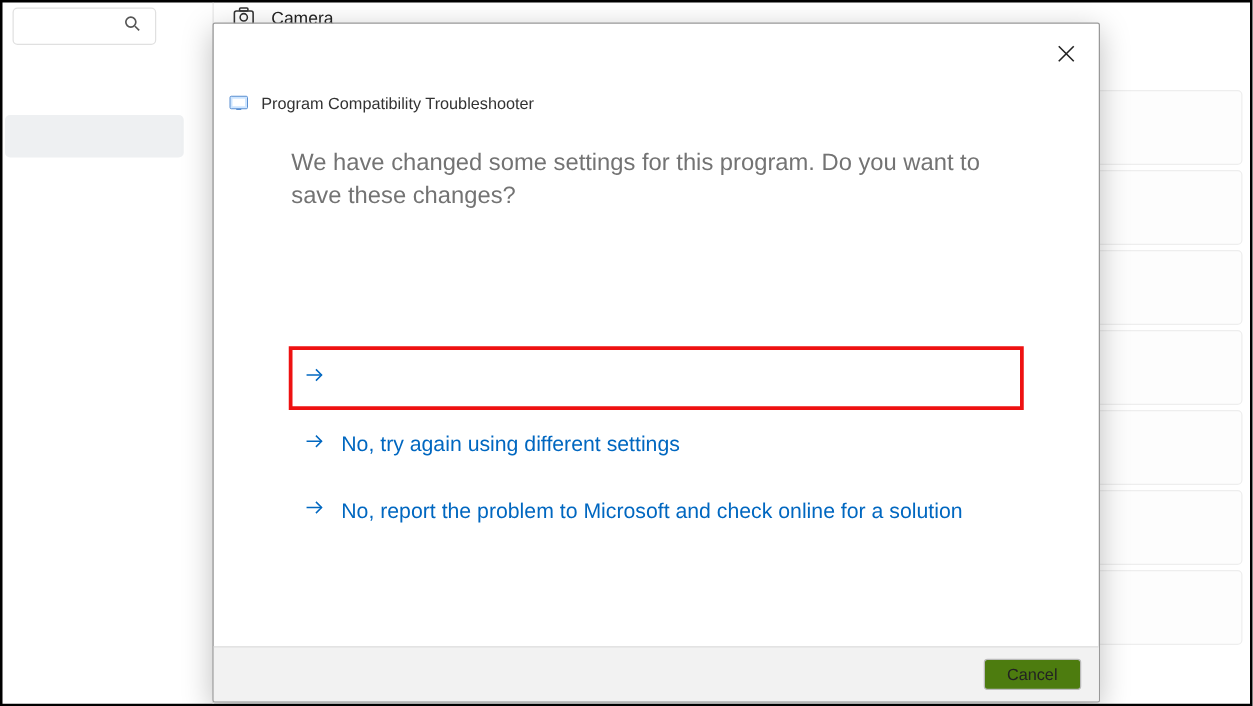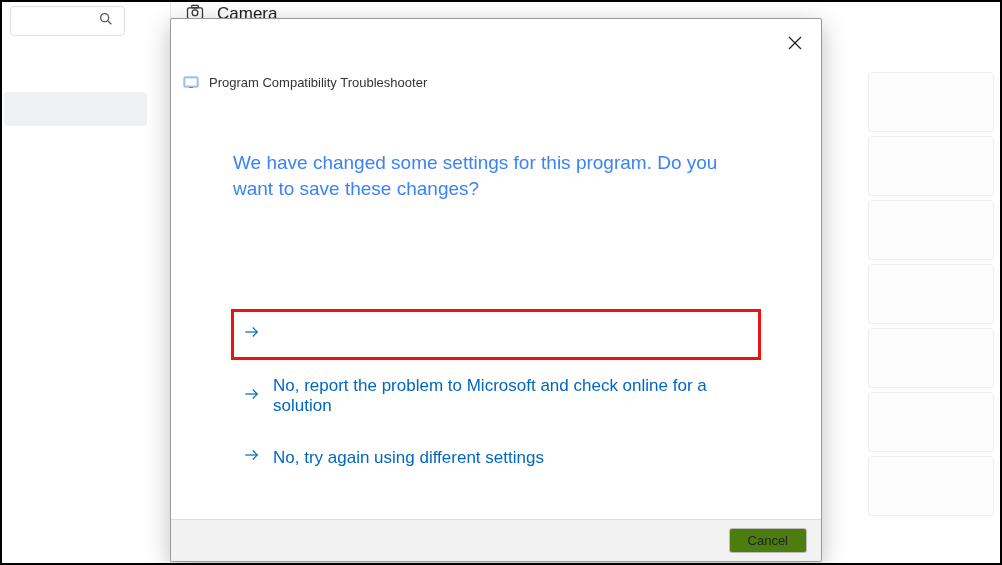--- a/index.html
+++ b/index.html
@@ -46,49 +46,48 @@
     .bg-item {
       position: absolute;
       left: 183px; top: 2px;
       width: 120px; height: 20px;
       display: flex;
       align-items: center;
       gap: 12px;
       color: #333;
     }
     .bg-item svg { width: 20px; height: 20px; stroke:#333; }
-    .bg-item span { font-size: 17px; color: #222; }
+    .bg-item span { font-size: 14px; color: #222; }
 
     .bg-list {
       position: absolute;
       left: 866px; top: 70px;
       right: 6px;
       display: flex;
       flex-direction: column;
       gap: 4px;
     }
     .bg-list-row {
       height: 60px;
       background: #fdfdfd;
       border: 1px solid #eee;
       border-radius: 4px;
     }
 
     
     .dialog {
       position: absolute;
       left: 168px; top: 16px;
-      width: 652px; height: 544px;
+      width: 710px; height: 544px;
       background: #fff;
       border: 1px solid #999;
       border-radius: 2px;
       box-shadow: 0 6px 24px rgba(0,0,0,0.25);
       display: flex;
       flex-direction: column;
-      gap: 32px;
     }
 
     .dialog-close {
       position: absolute;
       right: 14px; top: 14px;
       width: 24px; height: 24px;
       display: flex; align-items: center; justify-content: center;
       cursor: pointer;
       color: #222;
     }
@@ -106,21 +105,21 @@
       width: 16px; height: 16px;
       display: inline-block;
     }
 
     .dialog-body {
       flex: 1;
       padding: 28px 62px 0 62px;
     }
 
     .heading {
-      color: #3b82f6;
+      color: #737373;
       font-size: 19px;
       font-weight: 400;
       line-height: 1.35;
       margin-bottom: 110px;
     }
 
     .option {
       display: flex;
       align-items: center;
       gap: 12px;
@@ -225,31 +224,31 @@
       </span>
     </div>
 
     <div class="option">
       <span>
         <svg viewBox="0 0 24 24" fill="none" stroke="#0067c0" stroke-width="1.6">
           <line x1="3" y1="12" x2="19" y2="12"></line>
             <polyline points="13 6 19 12 13 18"></polyline>
         </svg>
       </span>
-      <span>No, report the problem to Microsoft and check online for a solution</span>
+      <span>No, try again using different settings</span>
     </div>
 
     <div class="option">
       <span>
         <svg viewBox="0 0 24 24" fill="none" stroke="#0067c0" stroke-width="1.6">
           <line x1="3" y1="12" x2="19" y2="12"></line>
             <polyline points="13 6 19 12 13 18"></polyline>
         </svg>
       </span>
-      <span>No, try again using different settings</span>
+      <span>No, report the problem to Microsoft and check online for a solution</span>
     </div>
   </div>
 
   <div class="dialog-footer">
     <button class="btn-cancel">Cancel</button>
   </div>
 
 </div>
 
 </body></html>

